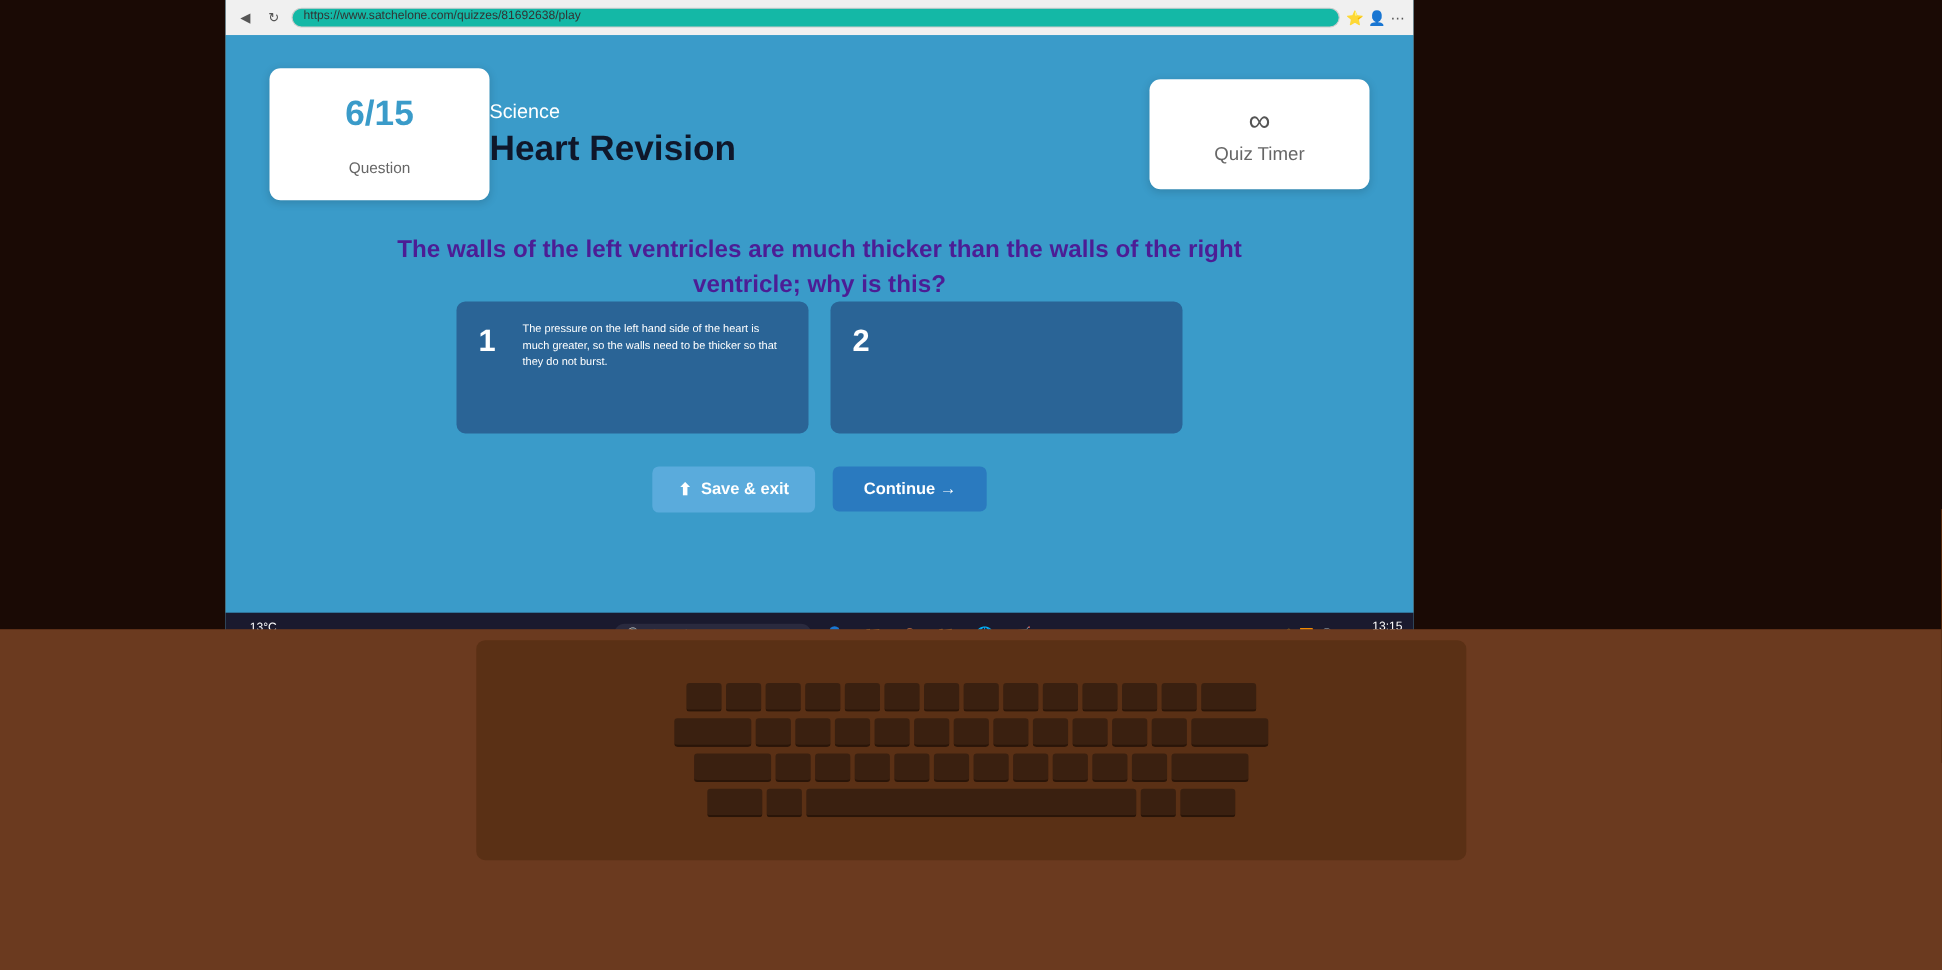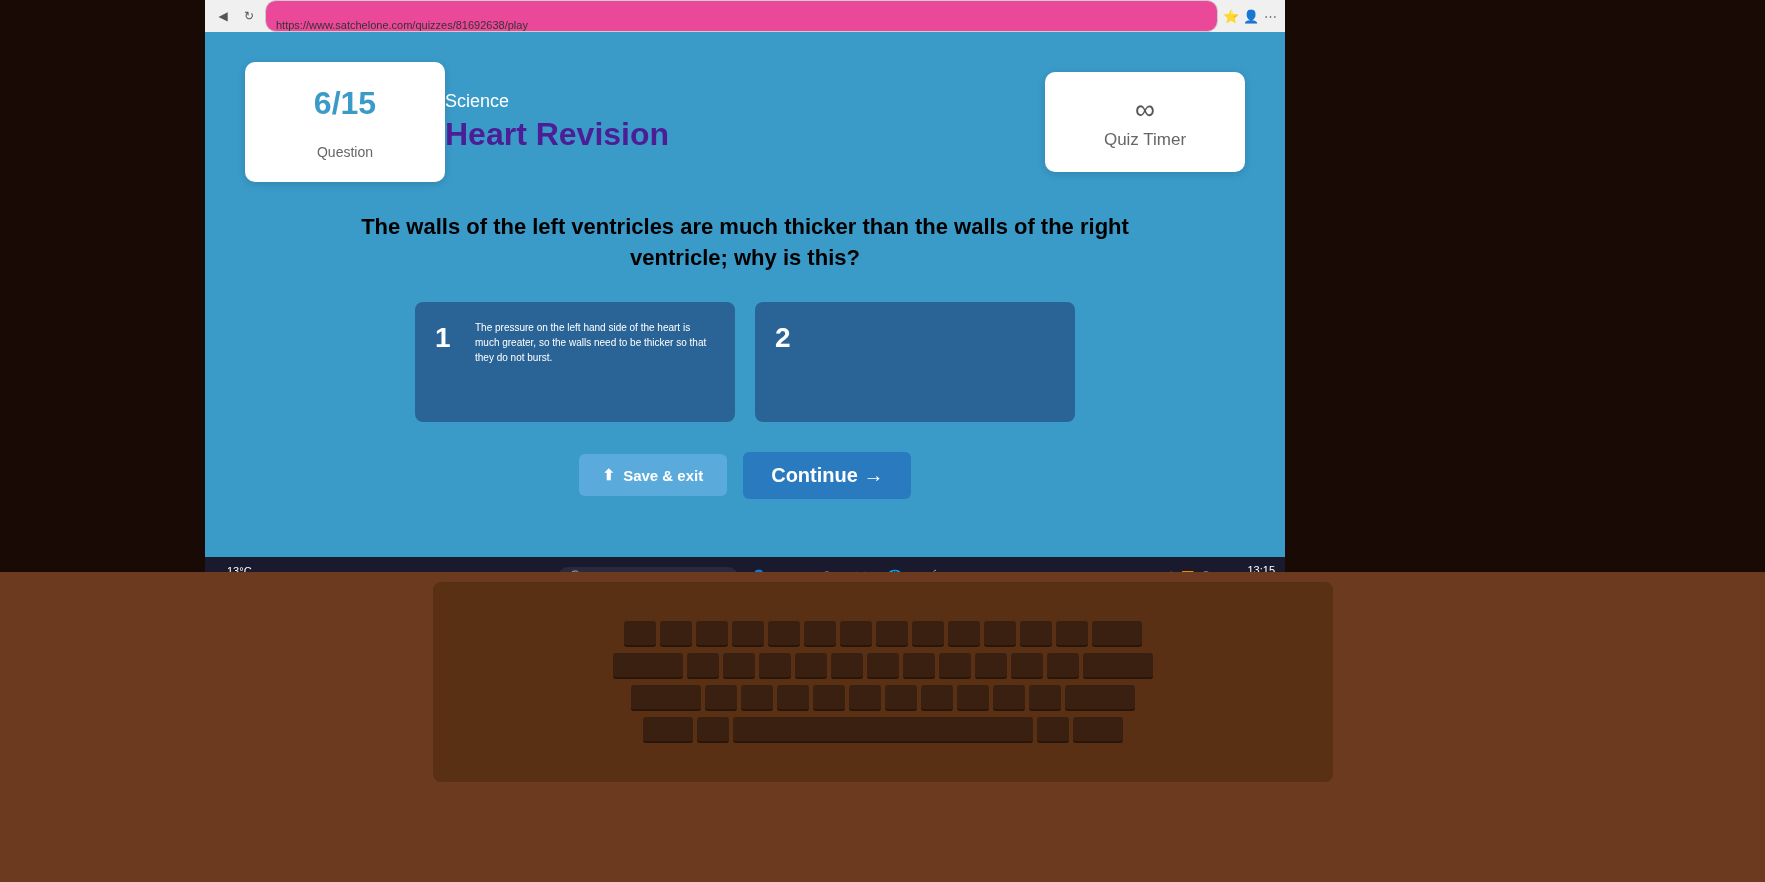--- a/index.html
+++ b/index.html
@@ -41,25 +41,25 @@
       background: transparent;
       cursor: pointer;
       display: flex;
       align-items: center;
       justify-content: center;
       font-size: 12px;
       color: #555;
     }
     .browser-url-bar {
       flex: 1;
-      height: 32px;
-      background: #ec4899;
+      height: 18px;
+      background: #14b8a6;
       border-radius: 11px;
       display: flex;
-      align-items: flex-end;
+      align-items: flex-start;
       padding: 0 10px;
       font-size: 11px;
       color: #333;
       border: 1px solid #ccc;
     }
     .browser-icons {
       display: flex;
       gap: 4px;
       align-items: center;
       font-size: 13px;
@@ -114,21 +114,21 @@
     }
     .subject-label {
       font-size: 18px;
       color: white;
       font-weight: 400;
       margin-bottom: 4px;
     }
     .quiz-title {
       font-size: 32px;
       font-weight: 700;
-      color: #4c1d95;
+      color: #0f172a;
     }
 
     .timer-card {
       background: white;
       border-radius: 10px;
       width: 200px;
       height: 100px;
       display: flex;
       flex-direction: column;
       align-items: center;
@@ -142,23 +142,22 @@
     .timer-label {
       font-size: 17px;
       color: #666;
       margin-top: 4px;
     }
 
     
     .question-text {
       font-size: 22px;
       font-weight: 700;
-      color: #000000;
+      color: #4c1d95;
       text-align: center;
-      margin-bottom: 28px;
       max-width: 800px;
       line-height: 1.4;
     }
 
     
     .answers-row {
       display: flex;
       gap: 20px;
       margin-bottom: 30px;
       width: 100%;
@@ -211,21 +210,21 @@
       display: flex;
       align-items: center;
       gap: 8px;
     }
     .btn-continue {
       background: #2a7abf;
       color: white;
       border: none;
       border-radius: 6px;
       padding: 12px 28px;
-      font-size: 20px;
+      font-size: 15px;
       font-weight: 600;
       cursor: pointer;
       display: flex;
       align-items: center;
       gap: 8px;
     }
 
     
     .taskbar {
       position: absolute;

